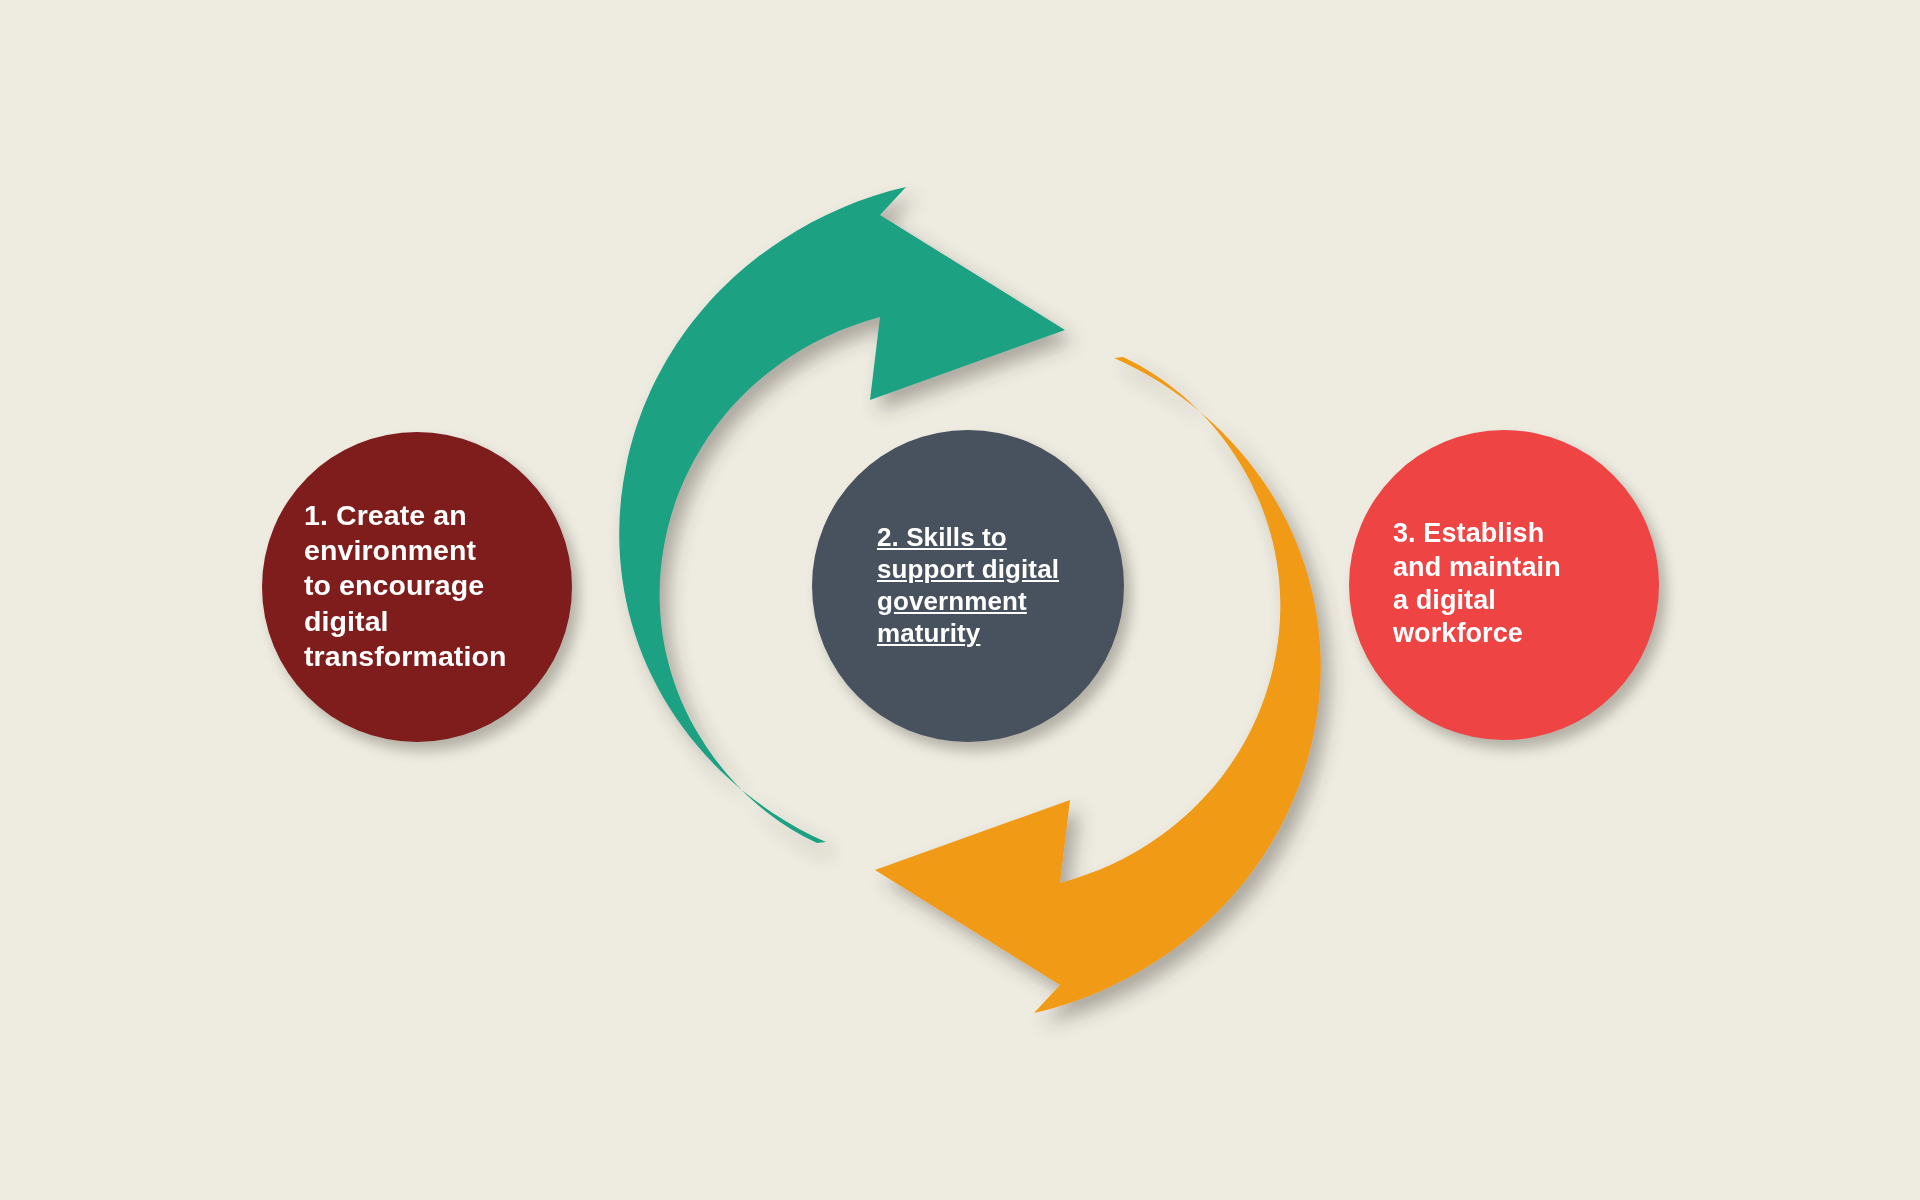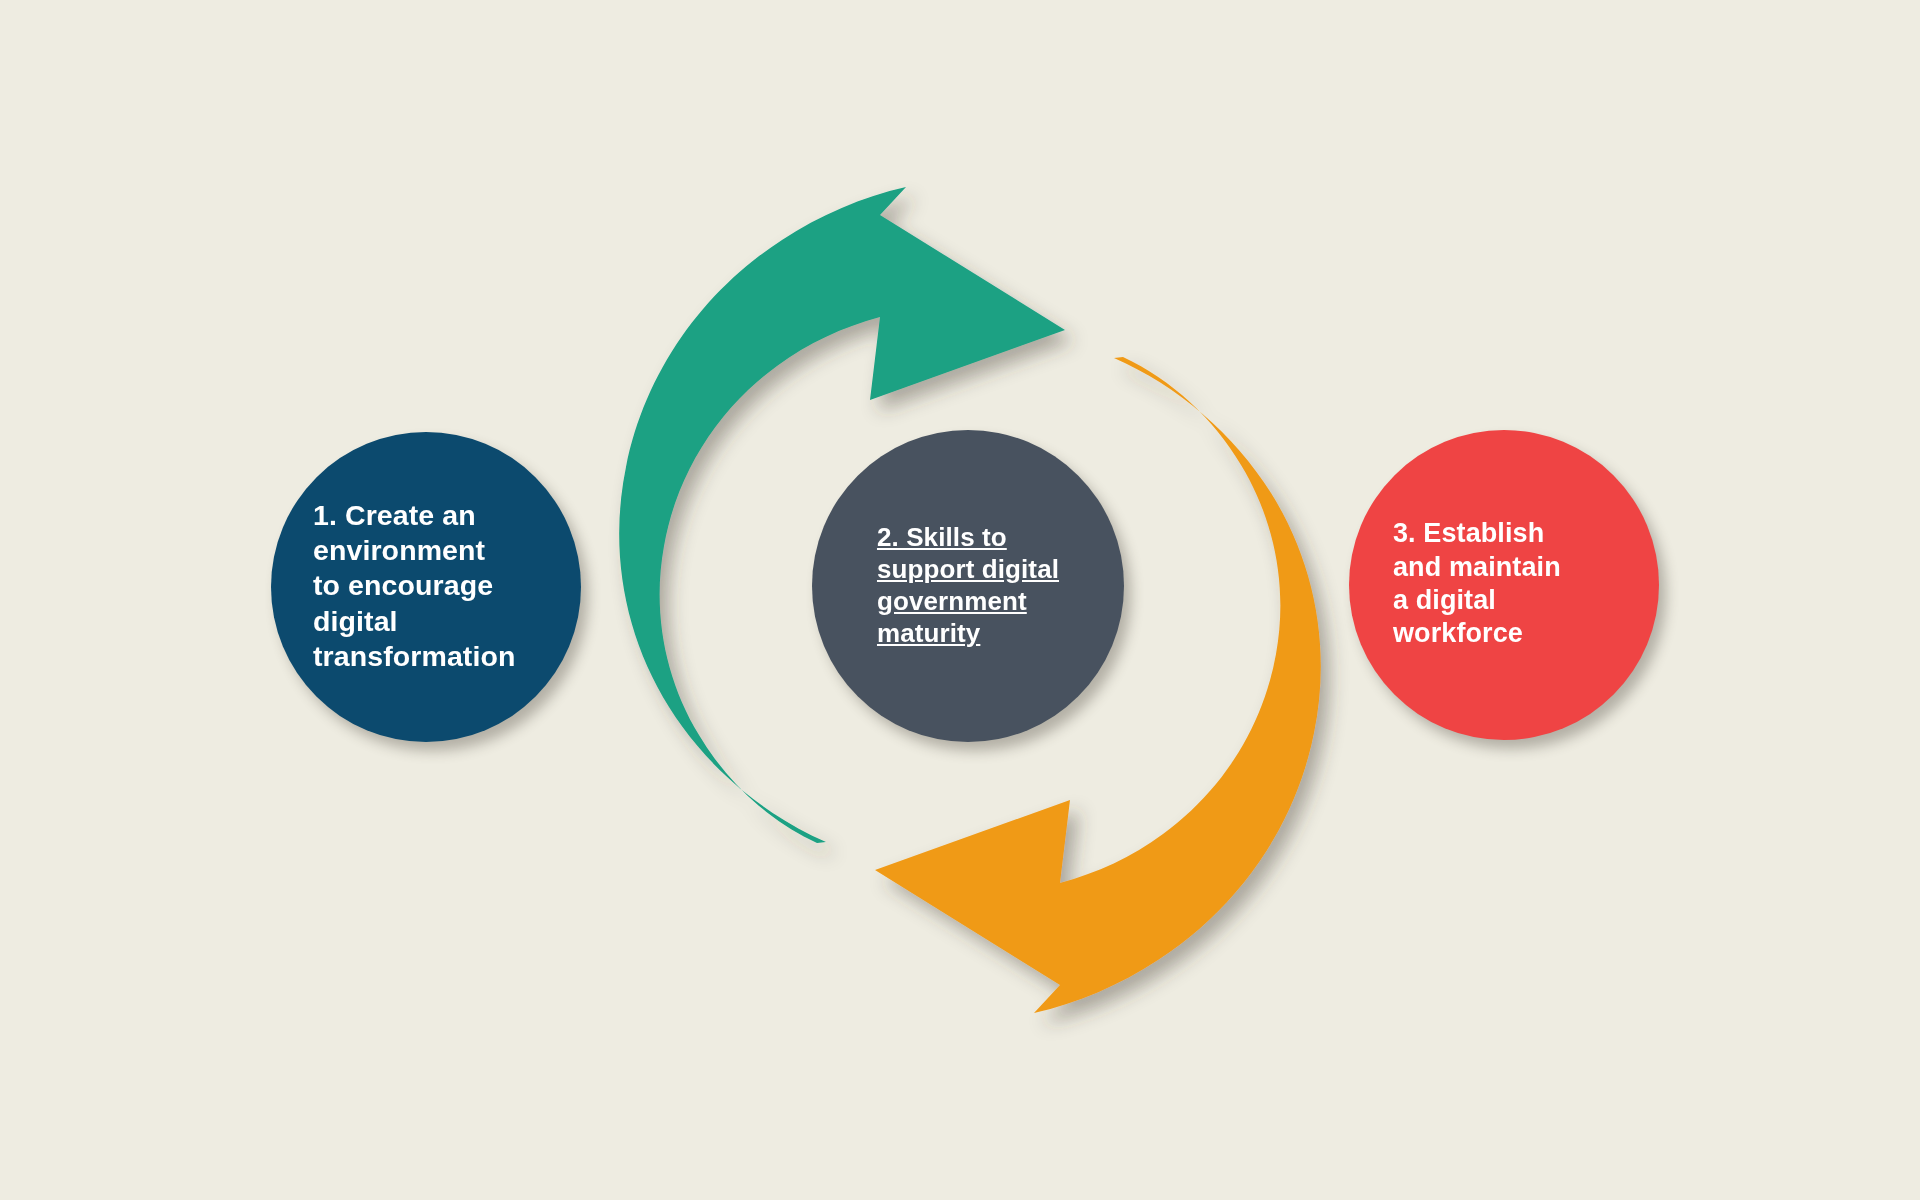--- a/index.html
+++ b/index.html
@@ -44,25 +44,25 @@
     color: #FFFFFF;
     font-family: "Liberation Sans", sans-serif;
     font-weight: bold;
     line-height: 1.24;
     white-space: pre-line;
     letter-spacing: 0.1px;
   }
 
   
   #node-1 {
-    left: 271px;
+    left: 262px;
     top: 432px;
     width: 310px;
     height: 310px;
-    background: #0c4a6e;
+    background: #7f1d1d;
   }
   #node-1 .node-label {
     font-size: 28.5px;
     text-align: left;
     padding-left: 42px;
     padding-right: 10px;
     margin-top: -2px;
   }
 
   

